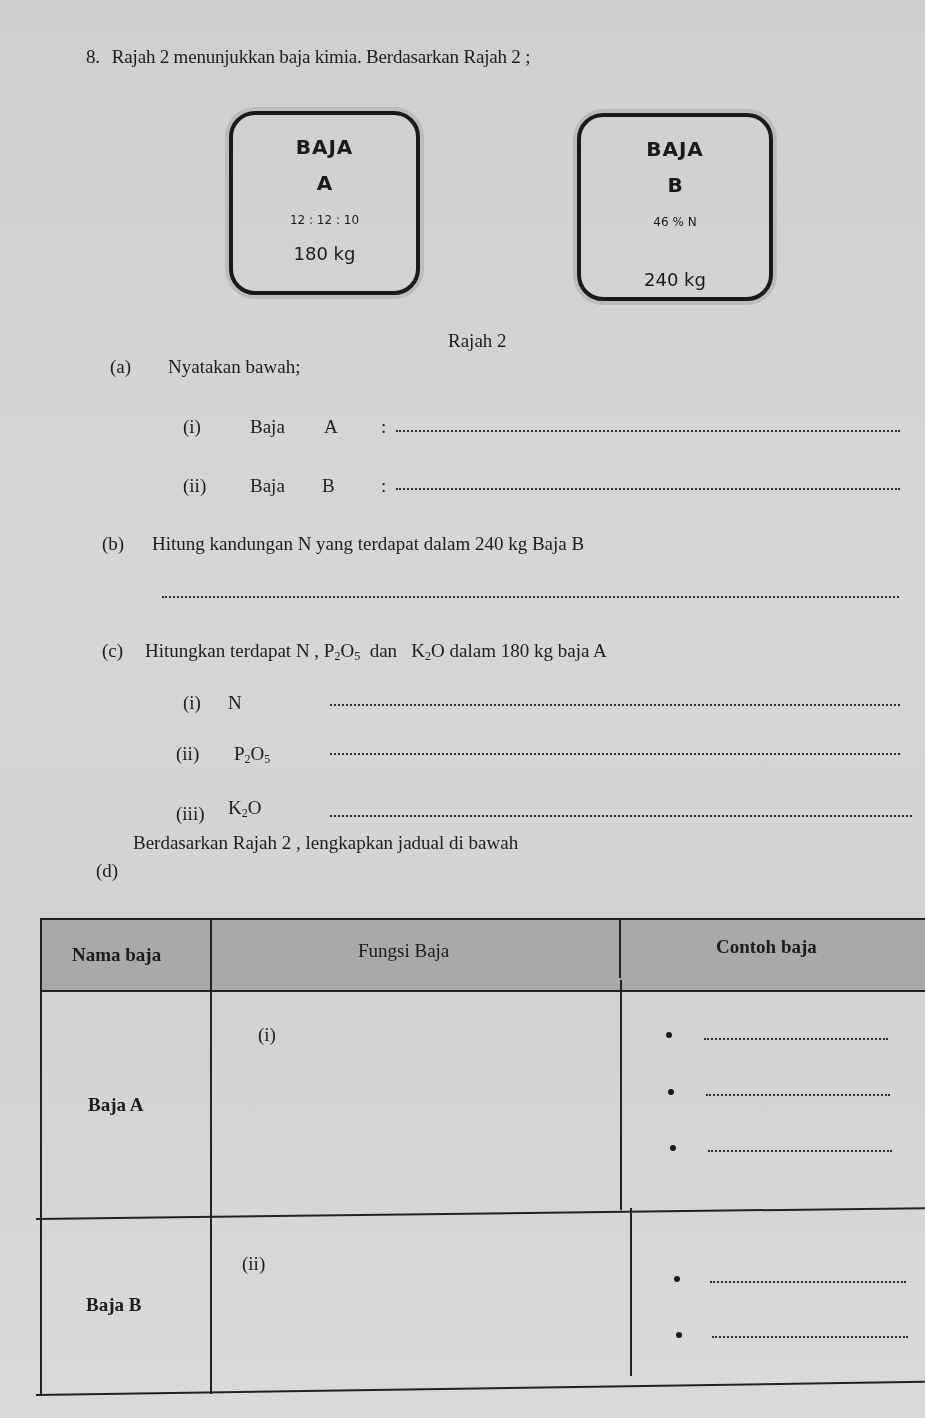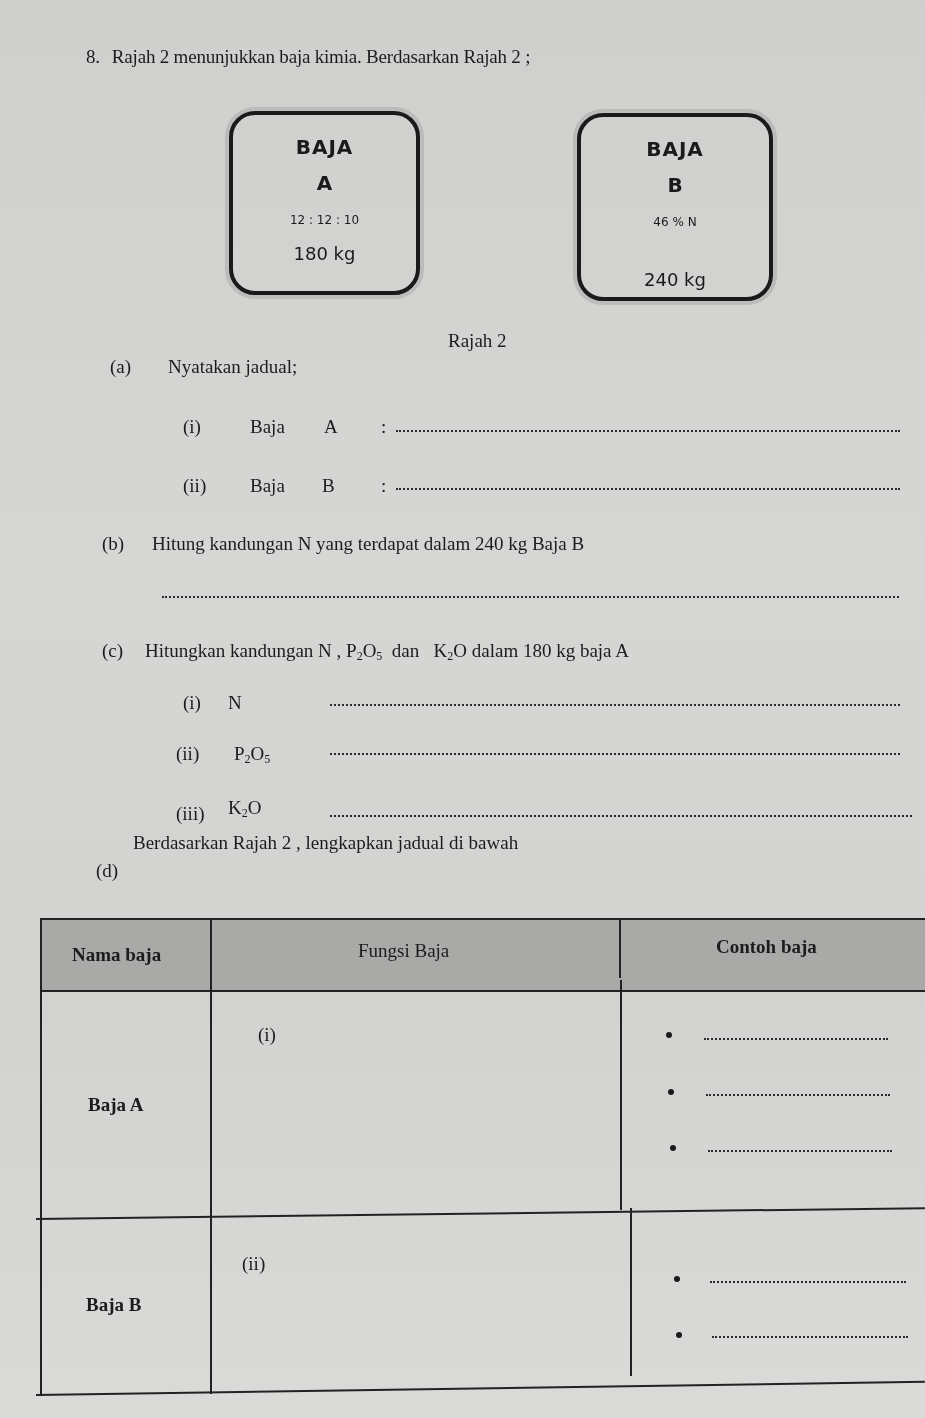--- a/index.html
+++ b/index.html
@@ -89,41 +89,41 @@
 <div class="abs bag bag-b">
   <div class="l1">BAJA</div>
   <div class="l2">B</div>
   <div class="l3">46 % N</div>
   <div class="l4">240  kg</div>
 </div>
 
 <div class="abs caption txt">Rajah 2</div>
 
 <div class="abs txt" style="left:110px; top:356px;">(a)</div>
-<div class="abs txt" style="left:168px; top:356px;">Nyatakan jadual;</div>
+<div class="abs txt" style="left:168px; top:356px;">Nyatakan bawah;</div>
 
 <div class="abs txt" style="left:183px; top:416px;">(i)</div>
 <div class="abs txt" style="left:250px; top:416px;">Baja</div>
 <div class="abs txt" style="left:324px; top:416px;">A</div>
 <div class="abs txt" style="left:381px; top:416px;">:</div>
 <div class="abs dots" style="left:396px; top:430px; width:504px;"></div>
 
 <div class="abs txt" style="left:183px; top:475px;">(ii)</div>
 <div class="abs txt" style="left:250px; top:475px;">Baja</div>
 <div class="abs txt" style="left:322px; top:475px;">B</div>
 <div class="abs txt" style="left:381px; top:475px;">:</div>
 <div class="abs dots" style="left:396px; top:488px; width:504px;"></div>
 
 <div class="abs txt" style="left:102px; top:533px;">(b)</div>
 <div class="abs txt" style="left:152px; top:533px;">Hitung  kandungan N yang terdapat dalam 240  kg Baja   B</div>
 <div class="abs dots" style="left:162px; top:596px; width:737px;"></div>
 
 <div class="abs txt" style="left:102px; top:640px;">(c)</div>
 <div class="abs txt" style="left:145px; top:640px;">
-  <span>Hitungkan  kandungan  N ,  P</span><span class="sub">2</span><span>O</span><span class="sub">5</span><span style="white-space:pre">  dan   K</span><span class="sub">2</span><span>O dalam 180 kg baja A</span>
+  <span>Hitungkan  terdapat  N ,  P</span><span class="sub">2</span><span>O</span><span class="sub">5</span><span style="white-space:pre">  dan   K</span><span class="sub">2</span><span>O dalam 180 kg baja A</span>
 </div>
 
 <div class="abs txt" style="left:183px; top:692px;">(i)</div>
 <div class="abs txt" style="left:228px; top:692px;">N</div>
 <div class="abs dots" style="left:330px; top:704px; width:570px;"></div>
 
 <div class="abs txt" style="left:176px; top:743px;">(ii)</div>
 <div class="abs txt" style="left:234px; top:743px;">
   <span>P</span><span class="sub">2</span><span>O</span><span class="sub">5</span>
 </div>

